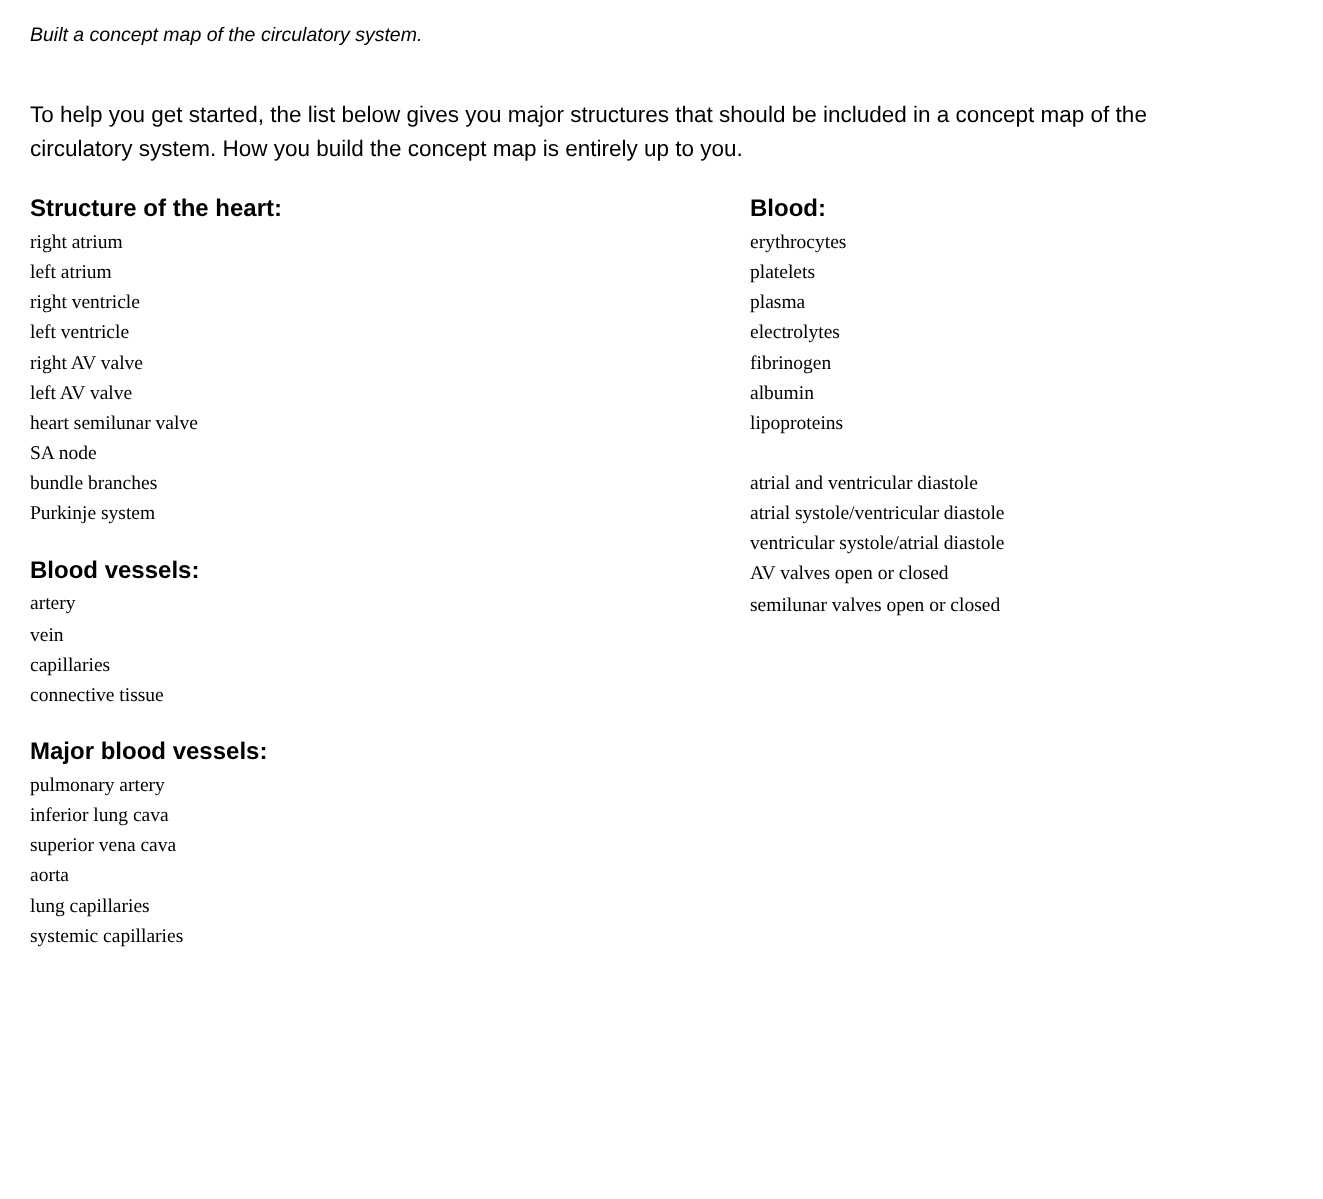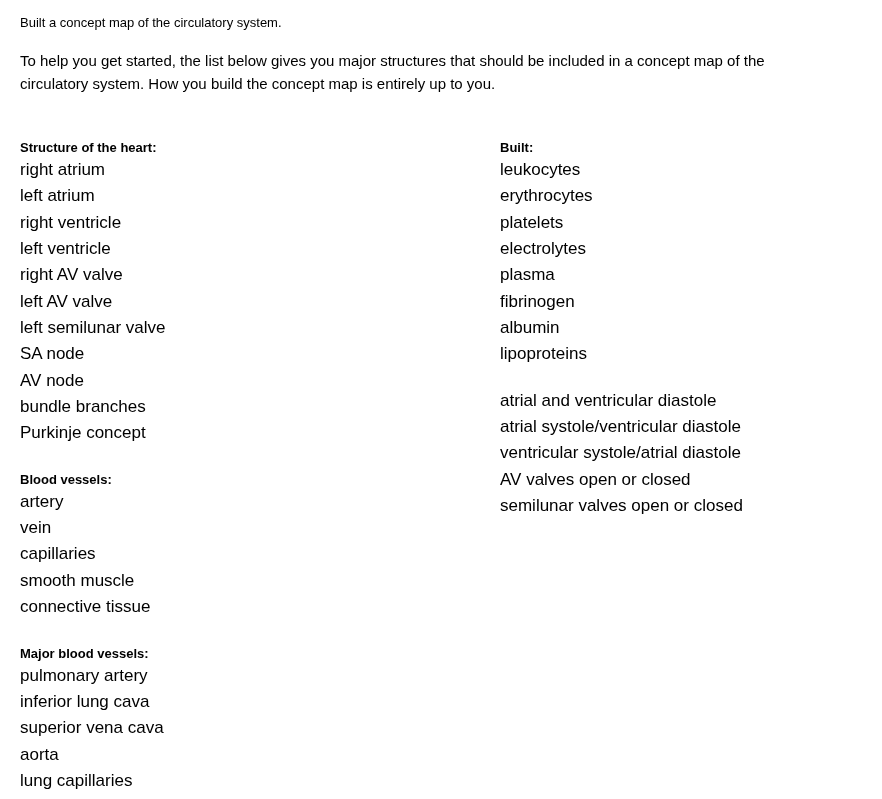--- a/index.html
+++ b/index.html
@@ -11,21 +11,22 @@
       font-family: Arial, sans-serif;
       font-size: 13px;
       color: #000;
       background: #fff;
       padding: 15px 20px;
       width: 882px;
       min-height: 799px;
     }
     .page-title {
       font-size: 13px;
-      margin-bottom: 20px;
+      margin-bottom: 36px;
+      font-style: italic;
     }
     .intro-text {
       font-size: 15px;
       line-height: 1.5;
       margin-bottom: 20px;
       max-width: 800px;
     }
     .columns-container {
       display: flex;
       gap: 0;
@@ -36,78 +37,75 @@
     }
     .right-column {
       flex: 1;
       padding-left: 160px;
     }
     .section {
       margin-bottom: 20px;
     }
     .section-heading {
       font-weight: bold;
-      font-size: 13px;
+      font-size: 16px;
       margin-bottom: 2px;
-      margin-top: 25px;
     }
     .section-item {
-      font-size: 17px;
+      font-size: 13px;
       line-height: 1.55;
+      font-family: Liberation Serif, serif;
     }
   </style>
 </head>
 <body>
 
 <div class="page-title">Built a concept map of the circulatory system.</div>
 
 <div class="intro-text">To help you get started, the list below gives you major structures that should be included in a concept map of the circulatory system. How you build the concept map is entirely up to you.</div>
 
 <div class="columns-container">
   <div class="left-column" id="left-col">
       <div class="section">
         <div class="section-heading">Structure of the heart:</div>
         <div class="section-item">right atrium</div>
         <div class="section-item">left atrium</div>
         <div class="section-item">right ventricle</div>
         <div class="section-item">left ventricle</div>
         <div class="section-item">right AV valve</div>
         <div class="section-item">left AV valve</div>
-        <div class="section-item">left semilunar valve</div>
+        <div class="section-item">heart semilunar valve</div>
         <div class="section-item">SA node</div>
-        <div class="section-item">AV node</div>
         <div class="section-item">bundle branches</div>
-        <div class="section-item">Purkinje concept</div>
+        <div class="section-item">Purkinje system</div>
       </div>
       <div class="section">
         <div class="section-heading">Blood vessels:</div>
         <div class="section-item">artery</div>
         <div class="section-item">vein</div>
         <div class="section-item">capillaries</div>
-        <div class="section-item">smooth muscle</div>
         <div class="section-item">connective tissue</div>
       </div>
       <div class="section">
         <div class="section-heading">Major blood vessels:</div>
         <div class="section-item">pulmonary artery</div>
         <div class="section-item">inferior lung cava</div>
         <div class="section-item">superior vena cava</div>
         <div class="section-item">aorta</div>
         <div class="section-item">lung capillaries</div>
         <div class="section-item">systemic capillaries</div>
       </div>
     </div>
   <div class="right-column" id="right-col">
       <div class="section">
-        <div class="section-heading">Built:</div>
-        <div class="section-item">leukocytes</div>
+        <div class="section-heading">Blood:</div>
         <div class="section-item">erythrocytes</div>
         <div class="section-item">platelets</div>
+        <div class="section-item">plasma</div>
         <div class="section-item">electrolytes</div>
-        <div class="section-item">plasma</div>
         <div class="section-item">fibrinogen</div>
         <div class="section-item">albumin</div>
         <div class="section-item">lipoproteins</div>
       </div>
       <div class="section">
         <div class="section-item">atrial and ventricular diastole</div>
         <div class="section-item">atrial systole/ventricular diastole</div>
         <div class="section-item">ventricular systole/atrial diastole</div>
         <div class="section-item">AV valves open or closed</div>
         <div class="section-item">semilunar valves open or closed</div>

